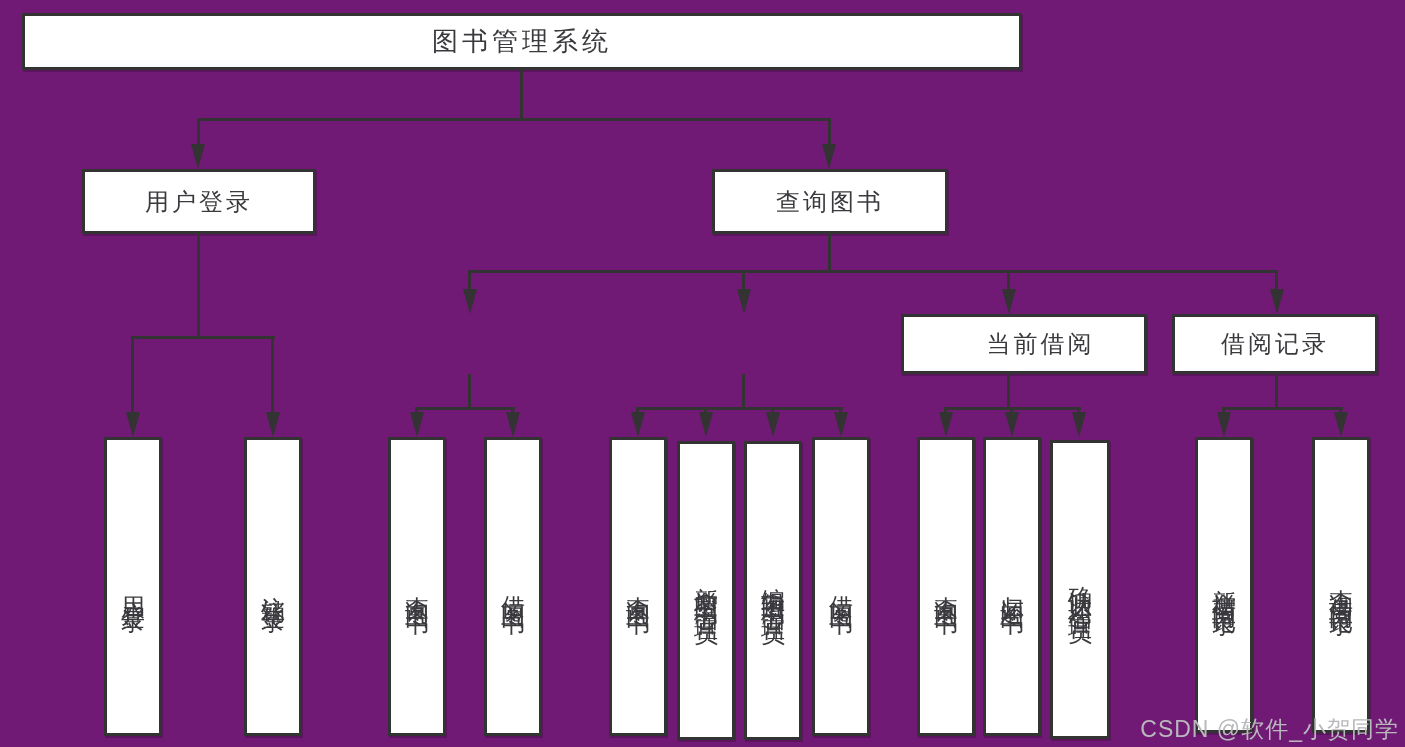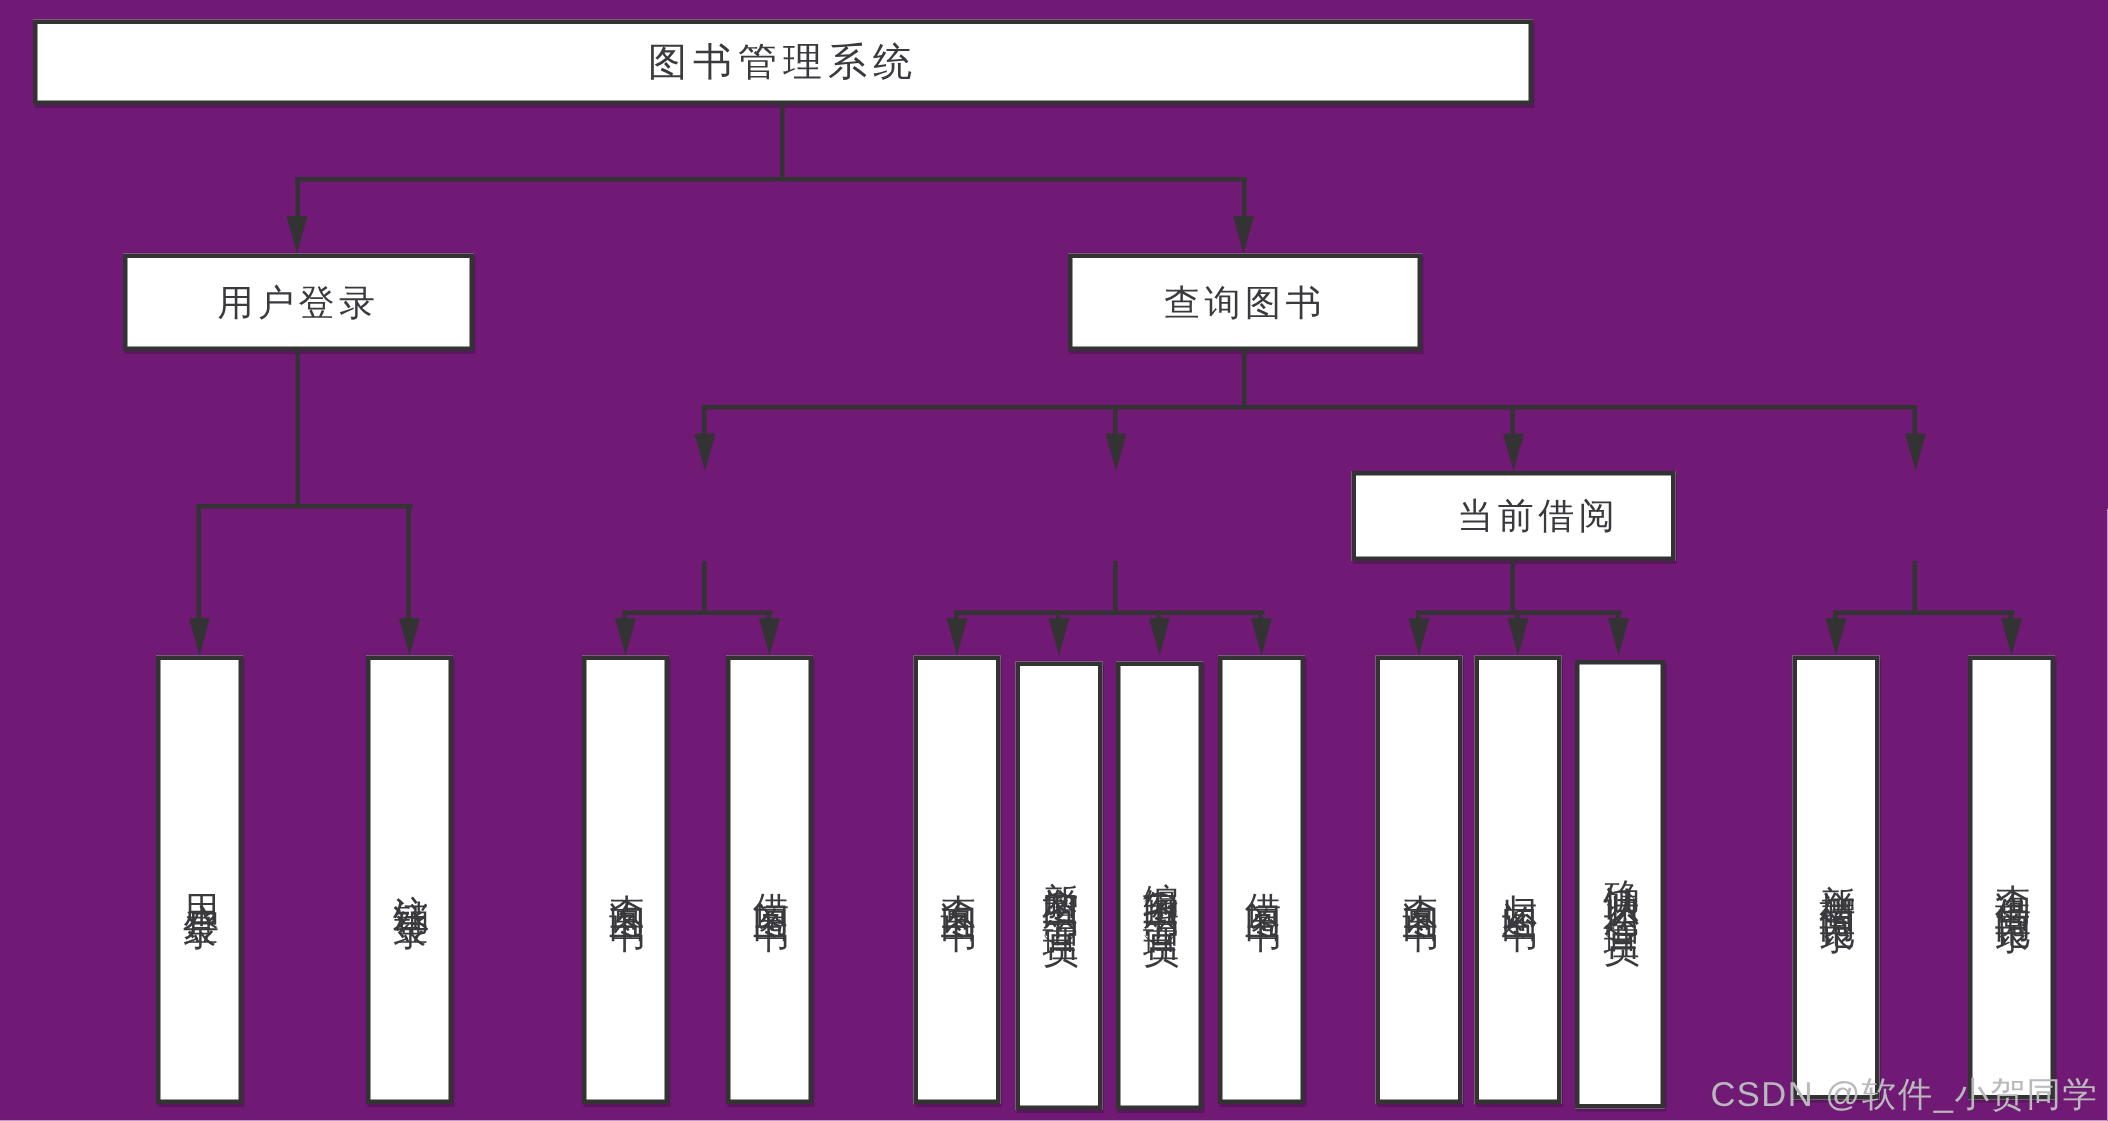--- a/index.html
+++ b/index.html
@@ -83,24 +83,27 @@
   <div class="box" style="left:82px; top:169px; width:234px; height:65px;">
     <span class="lbl">用户登录</span>
   </div>
 
   <div class="box" style="left:712px; top:169px; width:236px; height:65px;">
     <span class="lbl">查询图书</span>
   </div>
 
 
 
-  <div class="box" style="left:901px; top:314px; width:216px; height:60px;padding-left:33px;">
+  <div class="box" style="left:901px; top:314px; width:246px; height:60px;padding-left:33px;">
     <span class="lbl">当前借阅</span>
   </div>
 
+  <div class="box" style="left:1172px; top:314px; width:206px; height:60px;">
+    <span class="lbl">借阅记录</span>
+  </div>
 
   <div class="box leaf" style="left:104px; top:437px; width:58px; height:299px;">
     <span class="lbl">用户登录</span>
   </div>
   <div class="box leaf" style="left:244px; top:437px; width:58px; height:299px;">
     <span class="lbl">注销登录</span>
   </div>
 
   <div class="box leaf" style="left:388px; top:437px; width:58px; height:299px;">
     <span class="lbl">查询图书</span>

